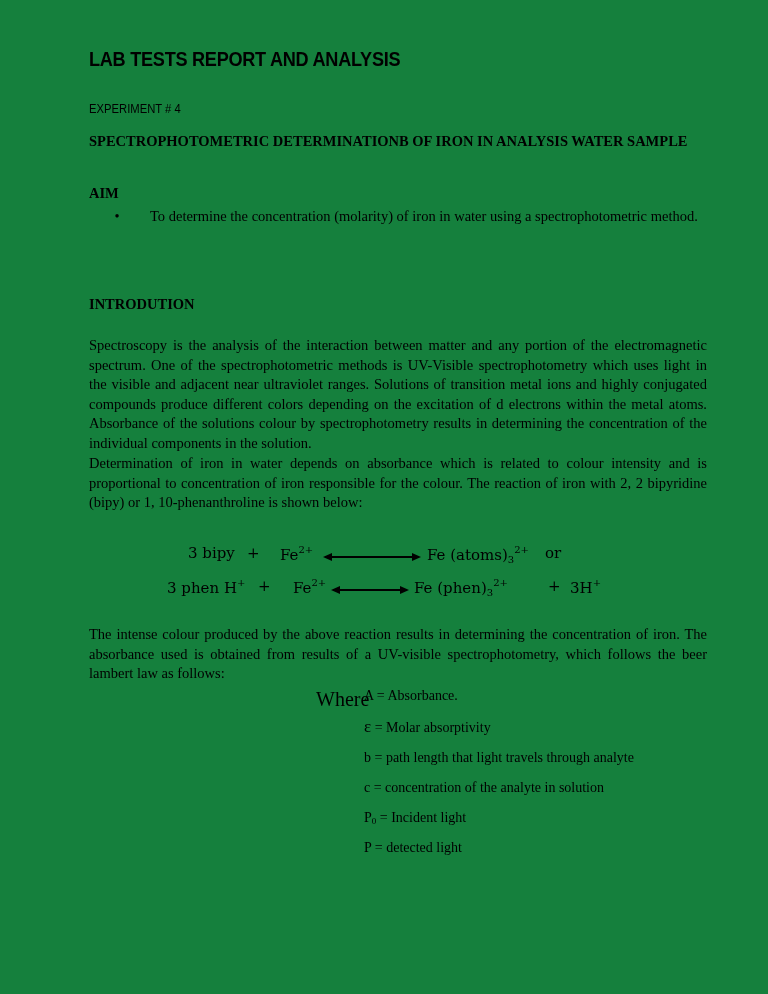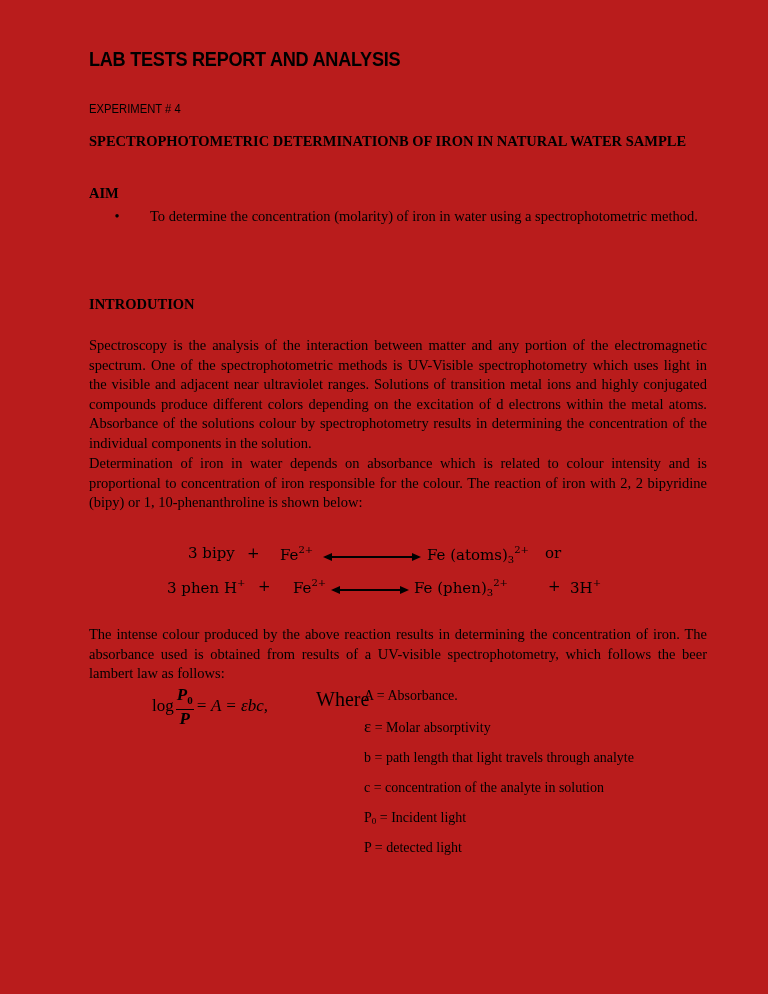--- a/index.html
+++ b/index.html
@@ -1,17 +1,17 @@
 <!DOCTYPE html>
 <html><head>
 <meta charset="utf-8">
 <style>
   html, body { margin:0; padding:0; background:#ffffff; }
   body { width:768px; height:994px; position:relative; overflow:hidden; color:#000; }
-  .page { position:absolute; left:0; top:0; width:768px; height:994px; background:#b91c1c; }
+  .page { position:absolute; left:0; top:0; width:768px; height:994px; background:#15803d; }
   .abs { position:absolute; }
   .sans { font-family:"Liberation Sans", "DejaVu Sans", sans-serif; }
   .serif { font-family:"Liberation Serif", "DejaVu Serif", serif; }
   .doc-title { left:89px; top:48px; font-size:19.5px; font-weight:bold; letter-spacing:-0.3px; transform:scaleX(0.93); transform-origin:left top; white-space:nowrap; }
   .exp-label { left:89px; top:102px; font-size:12.5px; transform:scaleX(0.9); transform-origin:left top; white-space:nowrap; }
   .h-bold { font-weight:bold; font-size:14.5px; }
   .subtitle { left:89px; top:131px; width:618px; font-size:14.5px; font-weight:bold; line-height:20px; text-align:justify; text-align-last:left; }
   .aim-h { left:89px; top:185px; }
   .bullet-row { left:110px; top:207px; width:597px; font-size:14.5px; line-height:19.5px; }
   .bullet { position:absolute; left:0; top:0; width:14px; text-align:center; }
@@ -40,21 +40,21 @@
 </style>
 </head>
 <body>
 
 <div class="page">
 
   <div class="abs sans doc-title">LAB TESTS REPORT AND ANALYSIS</div>
 
   <div class="abs sans exp-label">EXPERIMENT # 4</div>
 
-  <div class="abs serif subtitle">SPECTROPHOTOMETRIC DETERMINATIONB OF IRON IN NATURAL WATER SAMPLE</div>
+  <div class="abs serif subtitle">SPECTROPHOTOMETRIC DETERMINATIONB OF IRON IN ANALYSIS WATER SAMPLE</div>
 
   <div class="abs serif h-bold aim-h">AIM</div>
 
   <div class="abs serif bullet-row">
     <span class="bullet">•</span>
     <div class="bullet-text">To determine the concentration (molarity) of iron in water using a spectrophotometric method.</div>
   </div>
 
   <div class="abs serif h-bold intro-h">INTRODUTION</div>
 
@@ -72,23 +72,20 @@
   <div class="abs eq" style="left:167px; top:577px;"><span>3 phen H</span><sup>+</sup></div>
   <div class="abs eq" style="left:258px; top:577px;">+</div>
   <div class="abs eq" style="left:293px; top:577px;"><span>Fe</span><sup>2+</sup></div>
   <div class="arrow" style="left:333px; top:589px; width:74px;"></div>
   <div class="abs eq" style="left:414px; top:577px;"><span>Fe (phen)</span><sub>3</sub><sup>2+</sup></div>
   <div class="abs eq" style="left:548px; top:577px;">+</div>
   <div class="abs eq" style="left:570px; top:577px;"><span>3H</span><sup>+</sup></div>
 
   <div class="abs serif para p3">The intense colour produced by the above reaction results in determining the concentration of iron. The absorbance used is obtained from results of a UV-visible spectrophotometry, which follows the beer lambert law as follows:</div>
 
-  <div class="abs formula">
-    <span>log</span><span class="frac"><span class="num"><span>P</span><sub>0</sub></span><span class="den">P</span></span><span class="it">= A = εbc,</span>
-  </div>
 
   <div class="abs serif where-label">Where</div>
 
   <div class="abs serif def" style="top:688px;"><span>A</span><span> = Absorbance.</span></div>
   <div class="abs serif def" style="top:717px;"><span style="font-size:17px;">ε</span><span> = Molar absorptivity</span></div>
   <div class="abs serif def" style="top:750px;"><span>b</span><span> = path length that light travels through analyte</span></div>
   <div class="abs serif def" style="top:780px;"><span>c</span><span> = concentration of the analyte in solution</span></div>
   <div class="abs serif def" style="top:810px;"><span>P</span><sub>0</sub><span> = Incident light</span></div>
   <div class="abs serif def" style="top:840px;"><span>P</span><span> = detected light</span></div>
 

